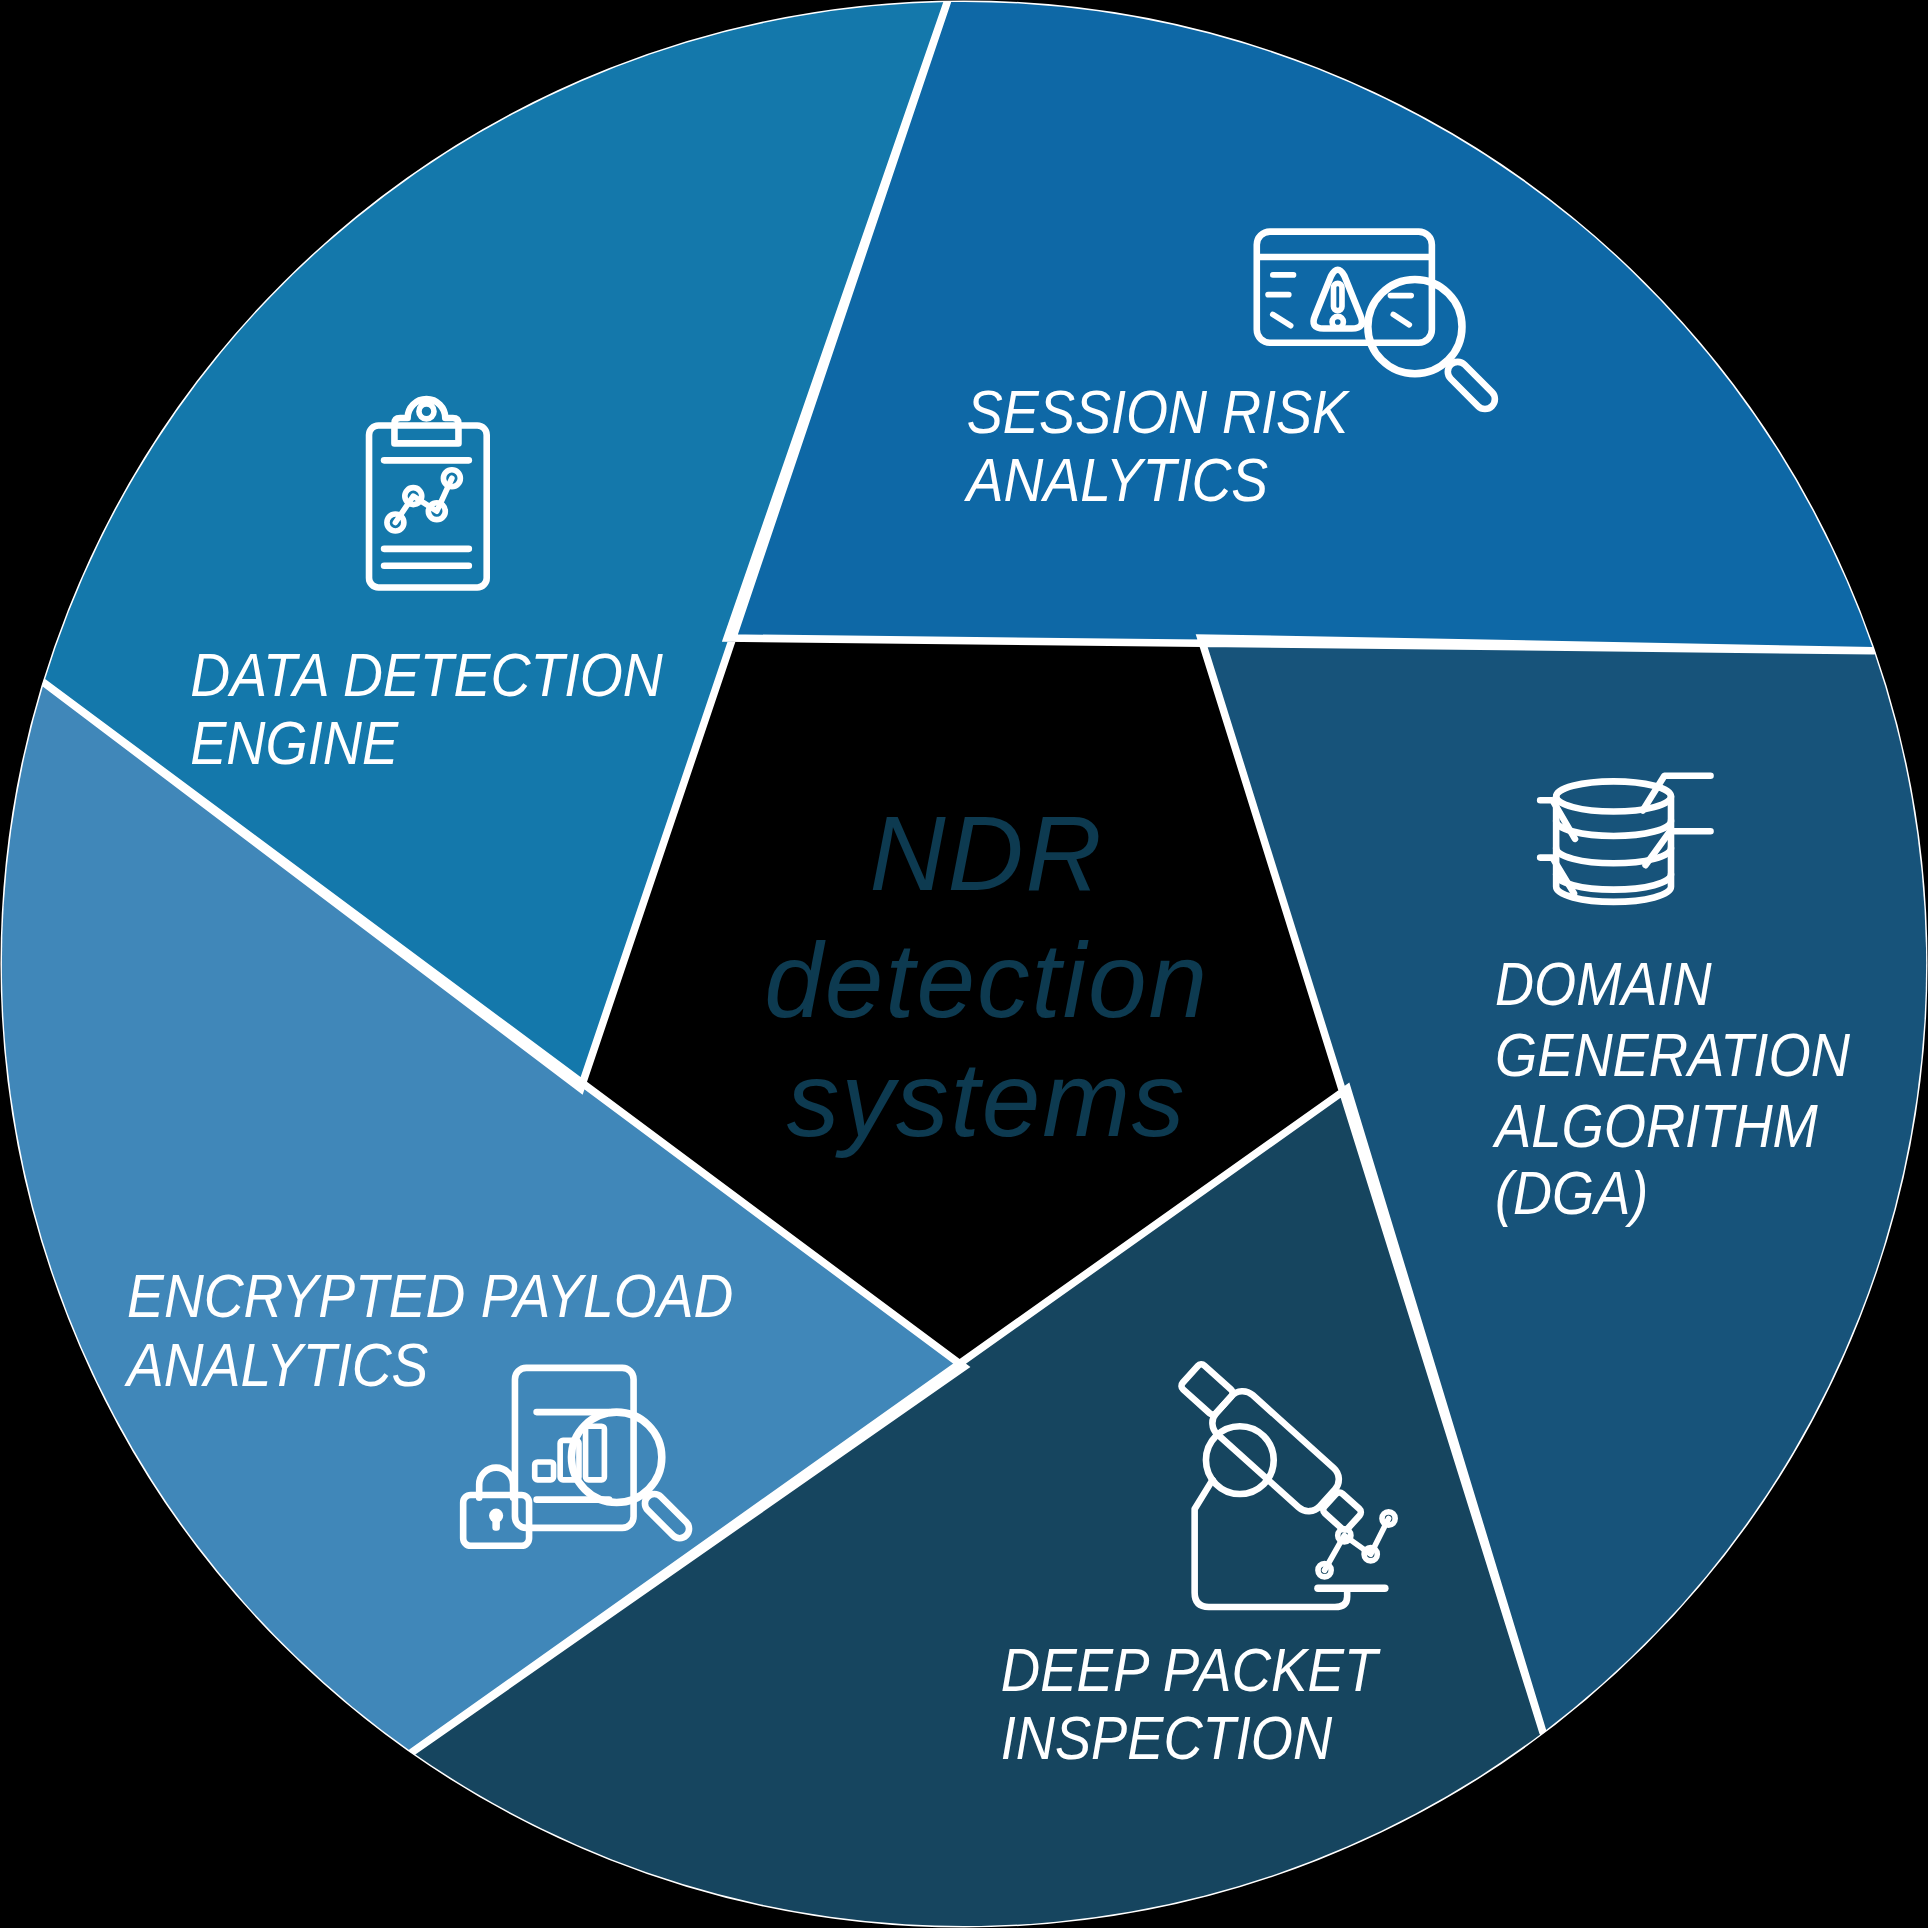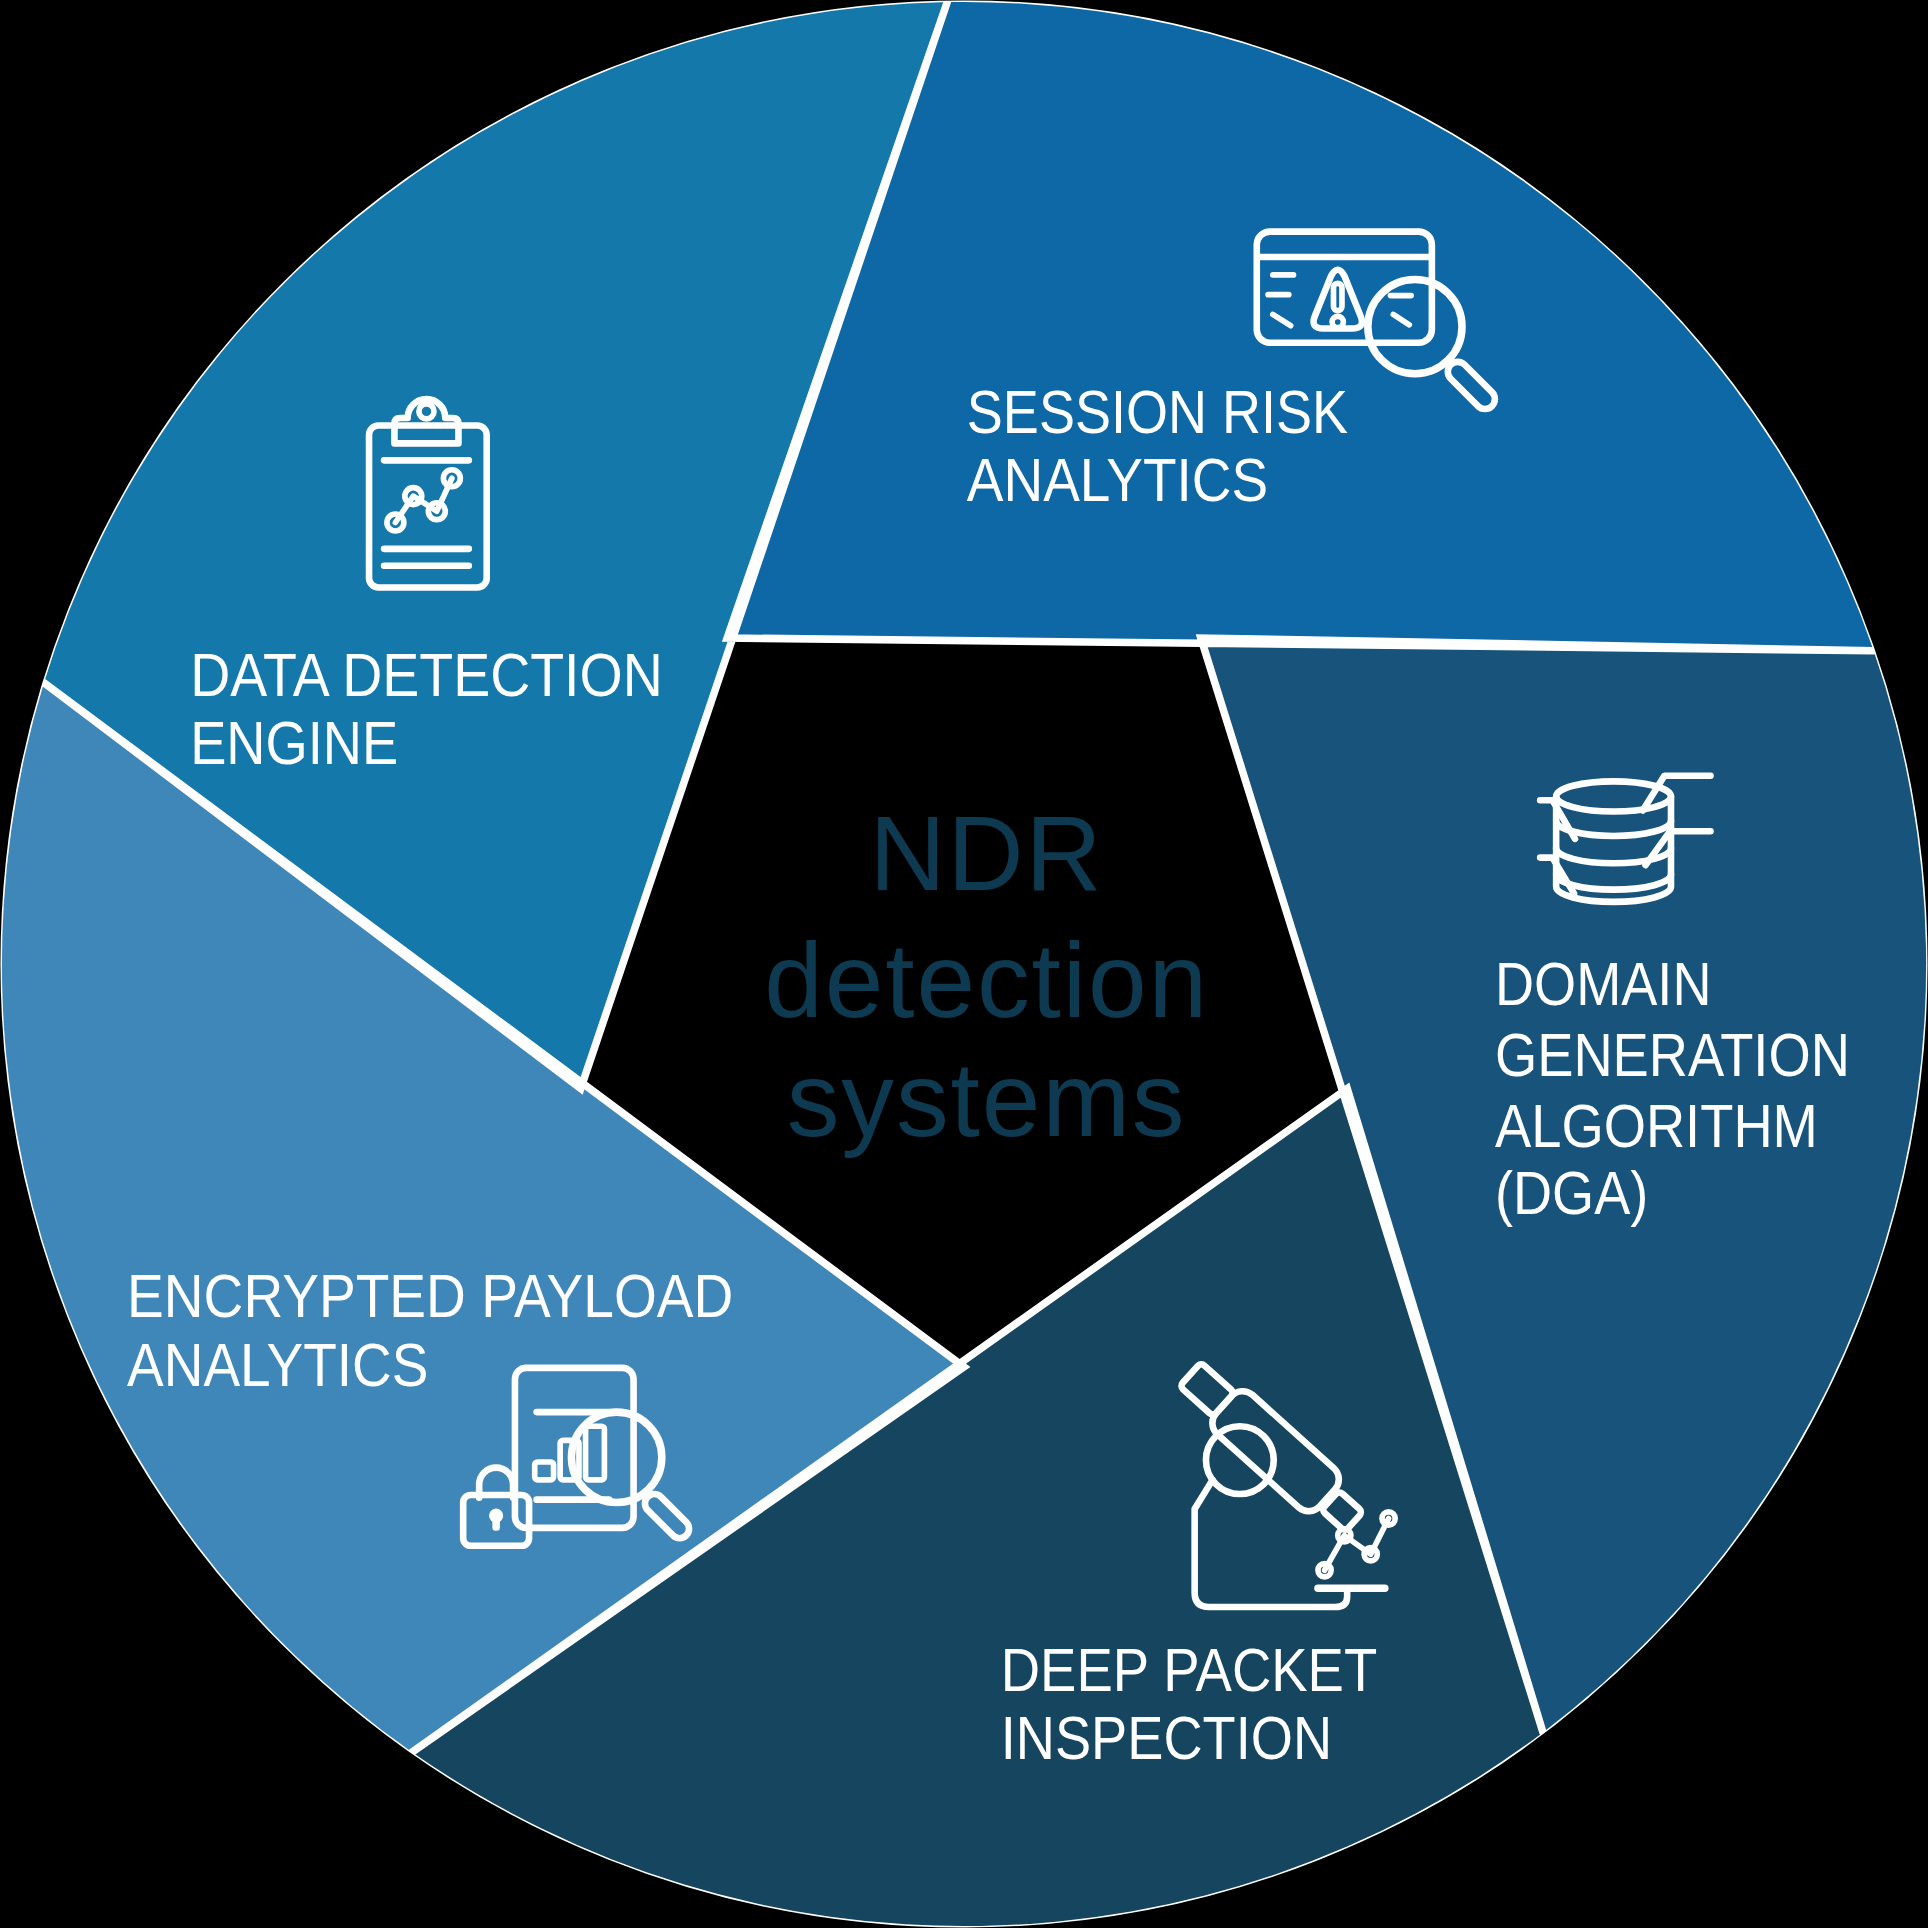--- a/index.html
+++ b/index.html
@@ -1,16 +1,16 @@
 <!DOCTYPE html>
 <html style="font-size:15px"><head>
 <meta charset="utf-8">
 <style>
   html,body{margin:0;padding:0;background:#000;}
-  .stage{width:1928px;height:1928px;position:relative;}
+  .stage{width:1928px;height:1928px;position:relative;font-style:italic;}
   svg{display:block;font-family:"Liberation Sans",sans-serif;}
   .ic{stroke:#fff;stroke-linecap:round;stroke-linejoin:round;fill:none;}
   .s6{stroke-width:6;}
   .s7{stroke-width:7;}
   .s8{stroke-width:8;}
   .lbl{font-size:64px;font-family:"Liberation Sans",sans-serif;}
   .ctr{font-size:112px;letter-spacing:2px;text-anchor:middle;font-family:"Liberation Sans",sans-serif;}
   .sep{fill:none;stroke-width:8;stroke-linecap:round;}
   .rim{fill:none;stroke-width:3;}
 </style>

